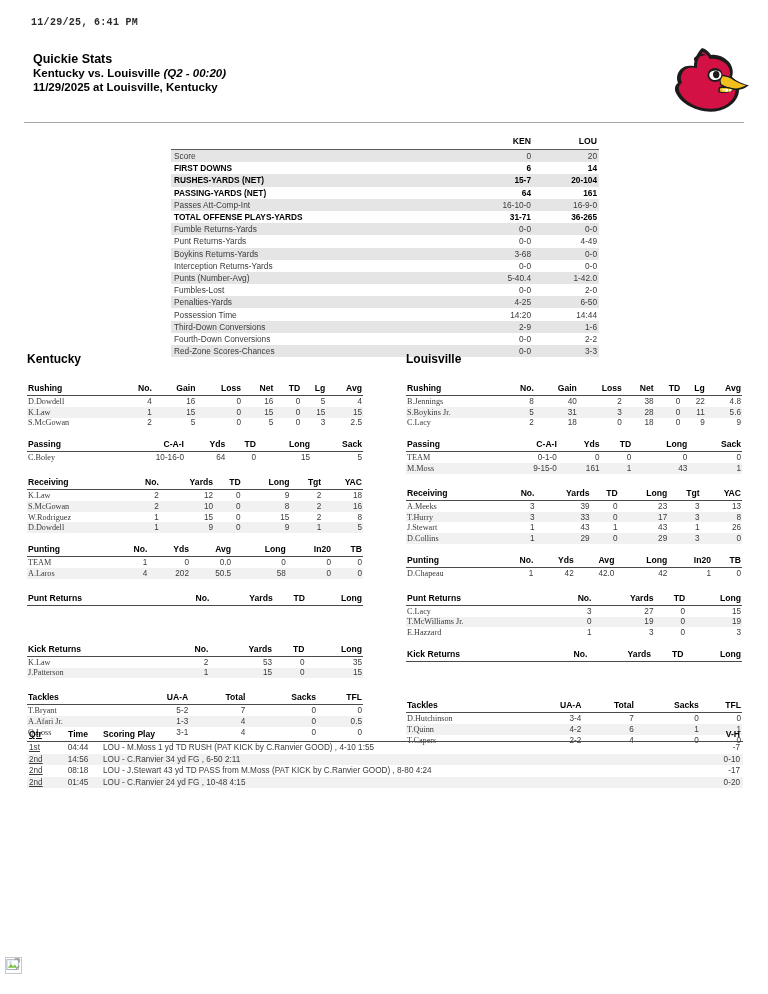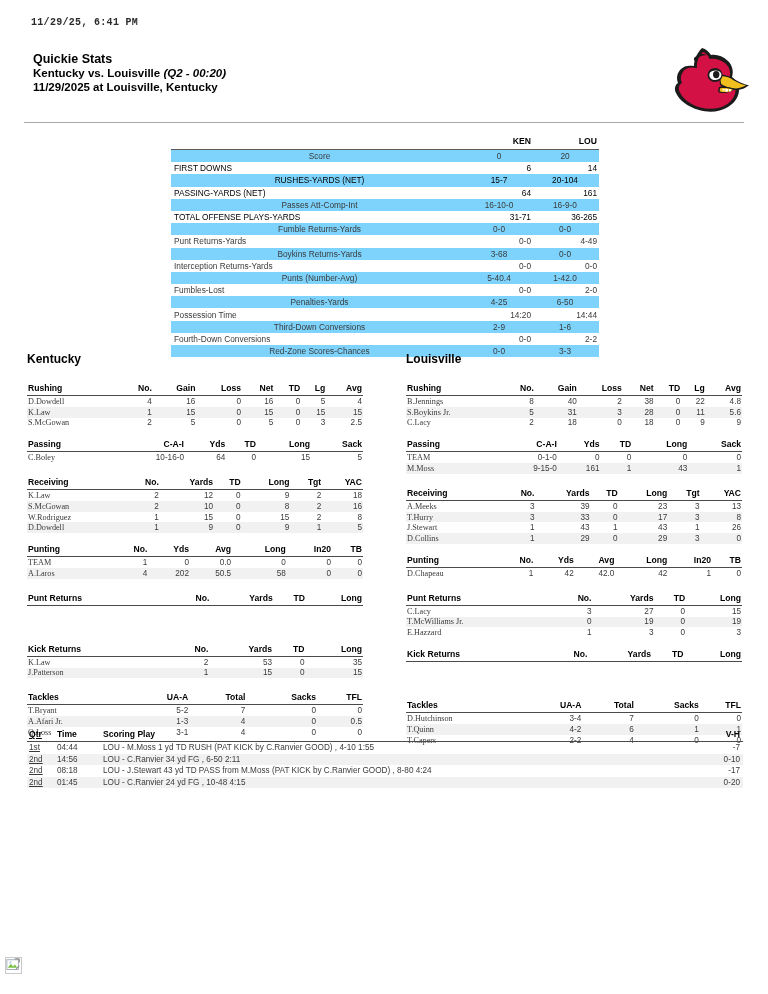--- a/index.html
+++ b/index.html
@@ -42,22 +42,22 @@
   }
   .teamstats th {
     font-size: 8.6px; font-weight: bold; text-align: right;
     padding: 0 2px 3px 0; color: #000;
     border-bottom: 1.6px solid #5a5a5a;
   }
   .teamstats th.lbl { border-bottom: 1.6px solid #5a5a5a; }
   .teamstats td { padding: 1.1px 2px 1.1px 0; color: #3a3a3a; }
   .teamstats td.lbl { text-align: left; padding-left: 3px; color: #3a3a3a; }
   .teamstats td.num { text-align: right; width: 66px; }
-  .teamstats tr.alt td { background: #7dd3fc; text-align: center; }
-  .teamstats tr.bold td { font-weight: normal; color: #000; }
+  .teamstats tr.alt td { background: #e5e5e5; }
+  .teamstats tr.bold td { font-weight: bold; color: #000; }
 
   
   .cols { position: absolute; left: 0; top: 352px; width: 768px; }
   .col { position: absolute; top: 0; }
   .col.left  { left: 27px;  width: 336px; }
   .col.right { left: 406px; width: 336px; }
 
   .teamname { font-size: 12px; font-weight: bold; margin: 0 0 17px 0; line-height: 14px; }
 
   table.stat { width: 100%; border-collapse: collapse; font-size: 8.2px; }
@@ -85,21 +85,21 @@
     border-collapse: collapse; font-size: 8.2px;
   }
   .scoring th {
     font-size: 8.6px; font-weight: bold; text-align: left;
     padding: 0 2px 2px 2px; border-bottom: 1.5px solid #4a4a4a;
   }
   .scoring th.vh, .scoring td.vh { text-align: right; padding-right: 3px; }
   .scoring td { padding: 1.3px 2px; color: #3a3a3a; }
   .scoring tr.alt td { background: #f1f1f1; }
   .scoring .c-qtr { width: 28px; text-decoration: underline; }
-  .scoring .c-time { width: 46px; }
+  .scoring .c-time { width: 46px; text-align: center; }
   .scoring .c-vh { width: 60px; }
 
   
   .brokenimg {
     position: absolute; left: 5px; top: 957px; width: 17px; height: 17px;
     border: 1px solid #c9c9c9; background: #fdfdfd;
   }
 </style>
 </head>
 <body>

